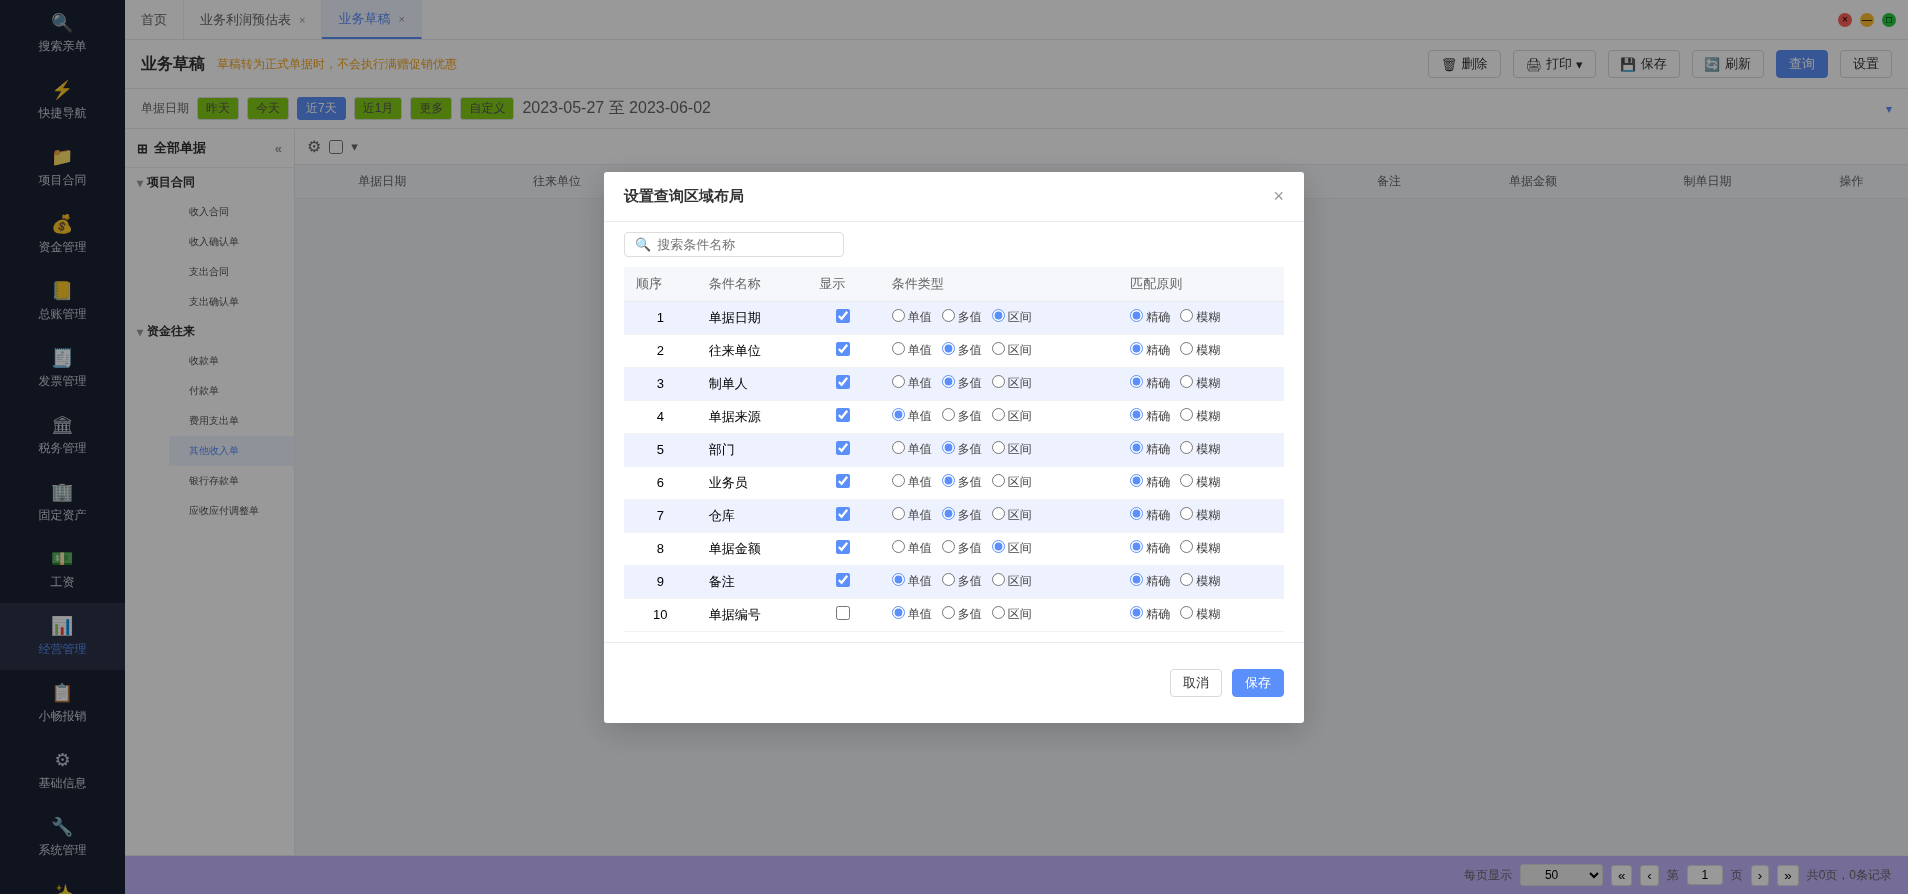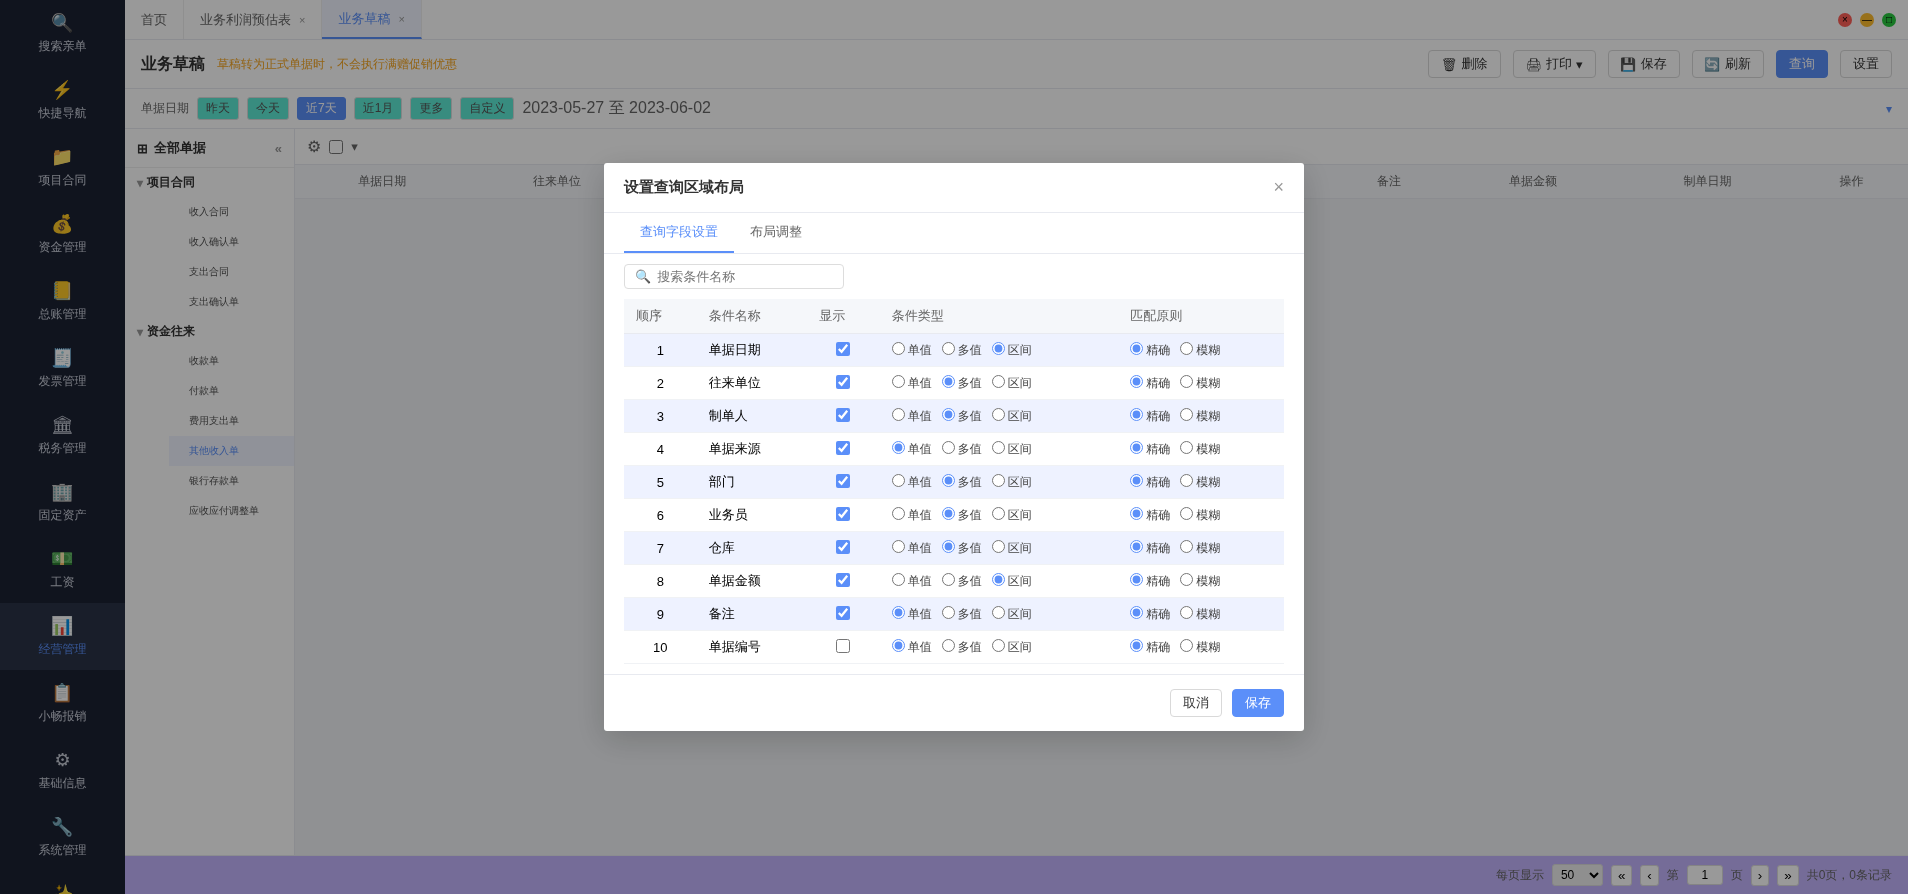--- a/index.html
+++ b/index.html
@@ -40,21 +40,21 @@
     .page-subtitle { font-size: 12px; color: #f5a623; }
     .page-actions { margin-left: auto; display: flex; gap: 12px; align-items: center; }
     .btn { padding: 4px 12px; border-radius: 4px; border: 1px solid #d9d9d9; background: #fff; cursor: pointer; font-size: 13px; color: #333; display: flex; align-items: center; gap: 4px; }
     .btn-primary { background: #5b8ff9; color: #fff; border-color: #5b8ff9; }
 
     
     .filter-bar {
       background: #fff; padding: 8px 16px; display: flex; align-items: center; gap: 8px; border-bottom: 1px solid #e8eaf0; flex-wrap: wrap;
     }
     .filter-label { color: #666; font-size: 12px; }
-    .filter-btn { padding: 2px 8px; border-radius: 3px; border: 1px solid #ddd; background: #5eead4; font-size: 12px; cursor: pointer; color: #555; }
+    .filter-btn { padding: 2px 8px; border-radius: 3px; border: 1px solid #ddd; background: #84cc16; font-size: 12px; cursor: pointer; color: #555; }
     .filter-btn.active { background: #5b8ff9; color: #fff; border-color: #5b8ff9; }
     .filter-date { font-size: 16px; color: #666; }
 
     
     .content-area {
       display: flex; gap: 0; height: calc(100% - 120px);
     }
     .left-panel {
       width: 170px; background: #fff; border-right: 1px solid #e8eaf0; flex-shrink: 0; overflow-y: auto;
     }
@@ -82,21 +82,21 @@
     
     .dialog {
       background: #fff; border-radius: 3px; box-shadow: 0 8px 32px rgba(0,0,0,0.18); width: 700px; max-height: 620px; display: flex; flex-direction: column; z-index: 101;
     }
     .dialog-header {
       padding: 14px 20px; border-bottom: 1px solid #e8eaf0; display: flex; align-items: center; justify-content: space-between;
     }
     .dialog-title { font-size: 15px; font-weight: bold; color: #333; }
     .dialog-close { cursor: pointer; color: #999; font-size: 18px; }
     .dialog-body { flex: 1; overflow: hidden; display: flex; flex-direction: column; padding: 0; }
-    .dialog-footer { padding: 14px 20px; border-top: 1px solid #e8eaf0; display: flex; justify-content: flex-end; gap: 10px; }
+    .dialog-footer { padding: 26px 20px; border-top: 1px solid #e8eaf0; display: flex; justify-content: flex-end; gap: 10px; }
 
     
     .tab-bar { display: flex; border-bottom: 1px solid #e8eaf0; padding: 0 20px; }
     .tab { padding: 10px 16px; font-size: 13px; color: #666; cursor: pointer; border-bottom: 2px solid transparent; }
     .tab.active { color: #5b8ff9; border-bottom-color: #5b8ff9; }
 
     
     .dialog-search { padding: 10px 20px; }
     .search-input-wrap { display: flex; align-items: center; border: 1px solid #ddd; border-radius: 4px; padding: 4px 10px; gap: 6px; width: 220px; }
     .search-input-wrap input { border: none; outline: none; font-size: 13px; flex: 1; color: #555; background: transparent; }
@@ -108,21 +108,21 @@
     .settings-table td { padding: 7px 12px; border-bottom: 1px solid #f0f2f5; vertical-align: middle; }
     .settings-table tr.highlight td { background: #eef2ff; }
 
     .radio-group { display: flex; align-items: center; gap: 10px; }
     .radio-item { display: flex; align-items: flex-start; gap: 3px; cursor: pointer; font-size: 12px; color: #444; }
     .radio-item input[type="radio"] { accent-color: #5b8ff9; cursor: pointer; }
 
     
     .pagination { background: #c4b5fd; border-top: 1px solid #e8eaf0; padding: 8px 16px; display: flex; align-items: center; justify-content: flex-end; gap: 8px; font-size: 12px; color: #666; position: fixed; bottom: 0; right: 0; left: 125px; }
     .page-btn { padding: 2px 6px; border: 1px solid #ddd; border-radius: 3px; cursor: pointer; background: #fff; }
-    .page-select { border: 1px solid #ddd; border-radius: 3px; padding: 2px 4px; font-size: 12px; }
+    .page-select { border: 1px solid #ddd; border-radius: 3px; padding: 2px 20px; font-size: 12px; }
   </style>
 </head>
 <body>
 
 <div class="sidebar">
   <div class="sidebar-item">
     <span class="sidebar-icon">🔍</span>
     <span>搜索亲单</span>
   </div>
   <div class="sidebar-item">
@@ -343,28 +343,20 @@
 <div class="overlay">
   <div class="dialog">
 
     <div class="dialog-header">
       <span class="dialog-title">设置查询区域布局</span>
       <span class="dialog-close">×</span>
     </div>
 
     <div class="dialog-body">
 
-      <div class="tab-bar">
-        <div class="tab active">
-          <span>查询字段设置</span>
-        </div>
-        <div class="tab">
-          <span>布局调整</span>
-        </div>
-      </div>
 
       <div class="dialog-search">
         <div class="search-input-wrap">
           <span style="color:#999;">🔍</span>
           <input type="text" style="border: none; outline: none; font-size: 13px; flex: 1 1 0%; background: transparent;" placeholder="搜索条件名称">
         </div>
       </div>
 
       <div class="settings-table-wrap">
         <table class="settings-table">

